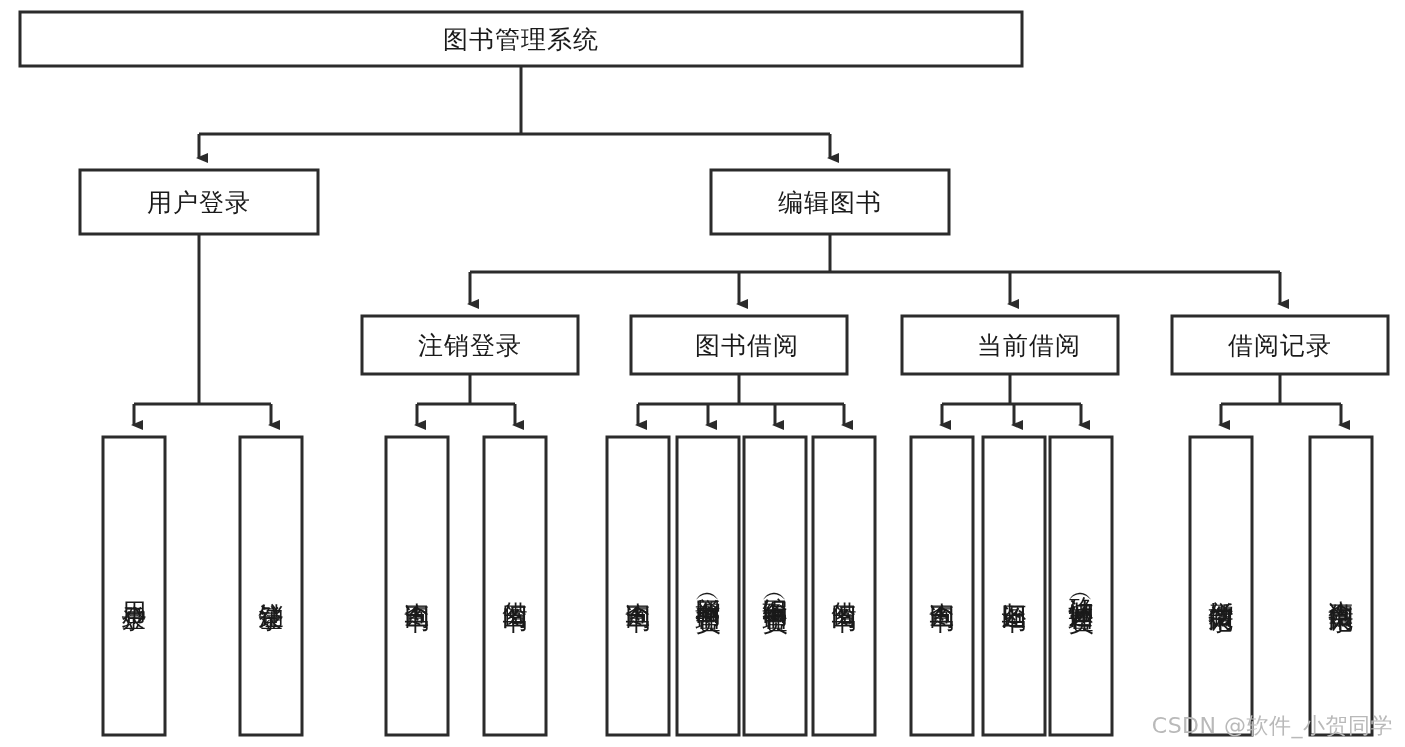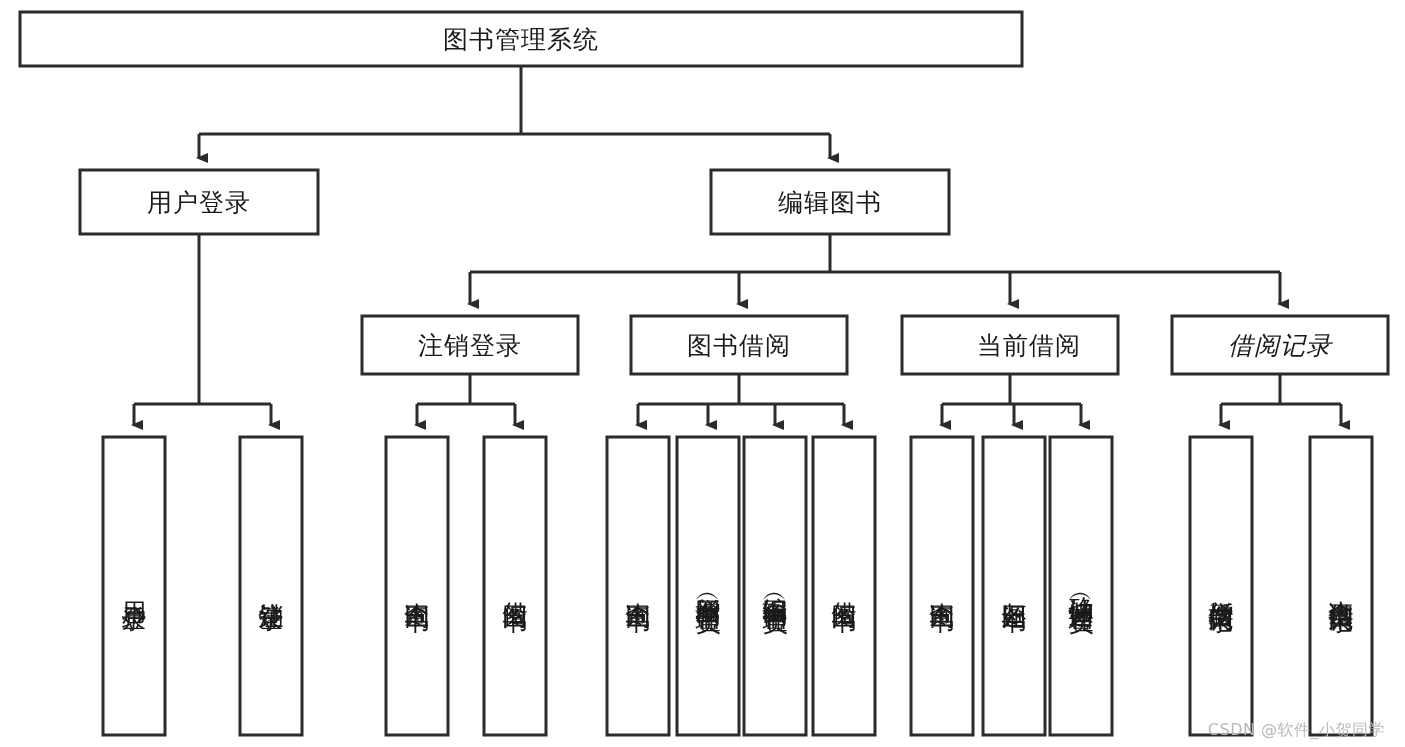--- a/index.html
+++ b/index.html
@@ -33,24 +33,24 @@
     stroke: #2b2b2b;
     stroke-width: 3;
     fill: none;
     stroke-linecap: butt;
   }
   .arrow-head {
     fill: #2b2b2b;
   }
   .watermark {
     position: absolute;
-    right: 20px;
+    right: 12px;
     bottom: 6px;
     color: #b9b9b9;
-    font-size: 16px;
+    font-size: 22px;
     font-family: "DejaVu Sans", "Liberation Sans", sans-serif;
     white-space: nowrap;
     letter-spacing: 0.5px;
   }
   .vlabel-wrap {
     position: absolute;
     display: flex;
     align-items: center;
     justify-content: center;
     pointer-events: none;
@@ -179,29 +179,29 @@
   </div>
 
   <div class="hlabel-wrap" style="left:711px; top:170px; width:238px; height:64px;">
     <span class="hlabel">编辑图书</span>
   </div>
 
   <div class="hlabel-wrap" style="left:362px; top:316px; width:216px; height:58px;">
     <span class="hlabel">注销登录</span>
   </div>
 
-  <div class="hlabel-wrap" style="left:631px; top:316px; width:216px; height:58px;">
+  <div class="hlabel-wrap" style="left:631px; top:316px; width:216px; height:58px;padding-left:8px;">
     <span class="hlabel">图书借阅</span>
   </div>
 
   <div class="hlabel-wrap" style="left:902px; top:316px; width:254px; height:58px;">
     <span class="hlabel">当前借阅</span>
   </div>
 
-  <div class="hlabel-wrap" style="left:1172px; top:316px; width:216px; height:58px;font-style:italic;">
+  <div class="hlabel-wrap" style="left:1172px; top:316px; width:216px; height:58px;">
     <span class="hlabel">借阅记录</span>
   </div>
 
   <div class="vlabel-wrap" style="left:103px; top:437px; width:62px; height:298px;">
     <span class="vlabel">用户登录</span>
   </div>
   <div class="vlabel-wrap" style="left:240px; top:437px; width:62px; height:298px;">
     <span class="vlabel">注销登录</span>
   </div>
   <div class="vlabel-wrap" style="left:386px; top:437px; width:62px; height:298px;">

